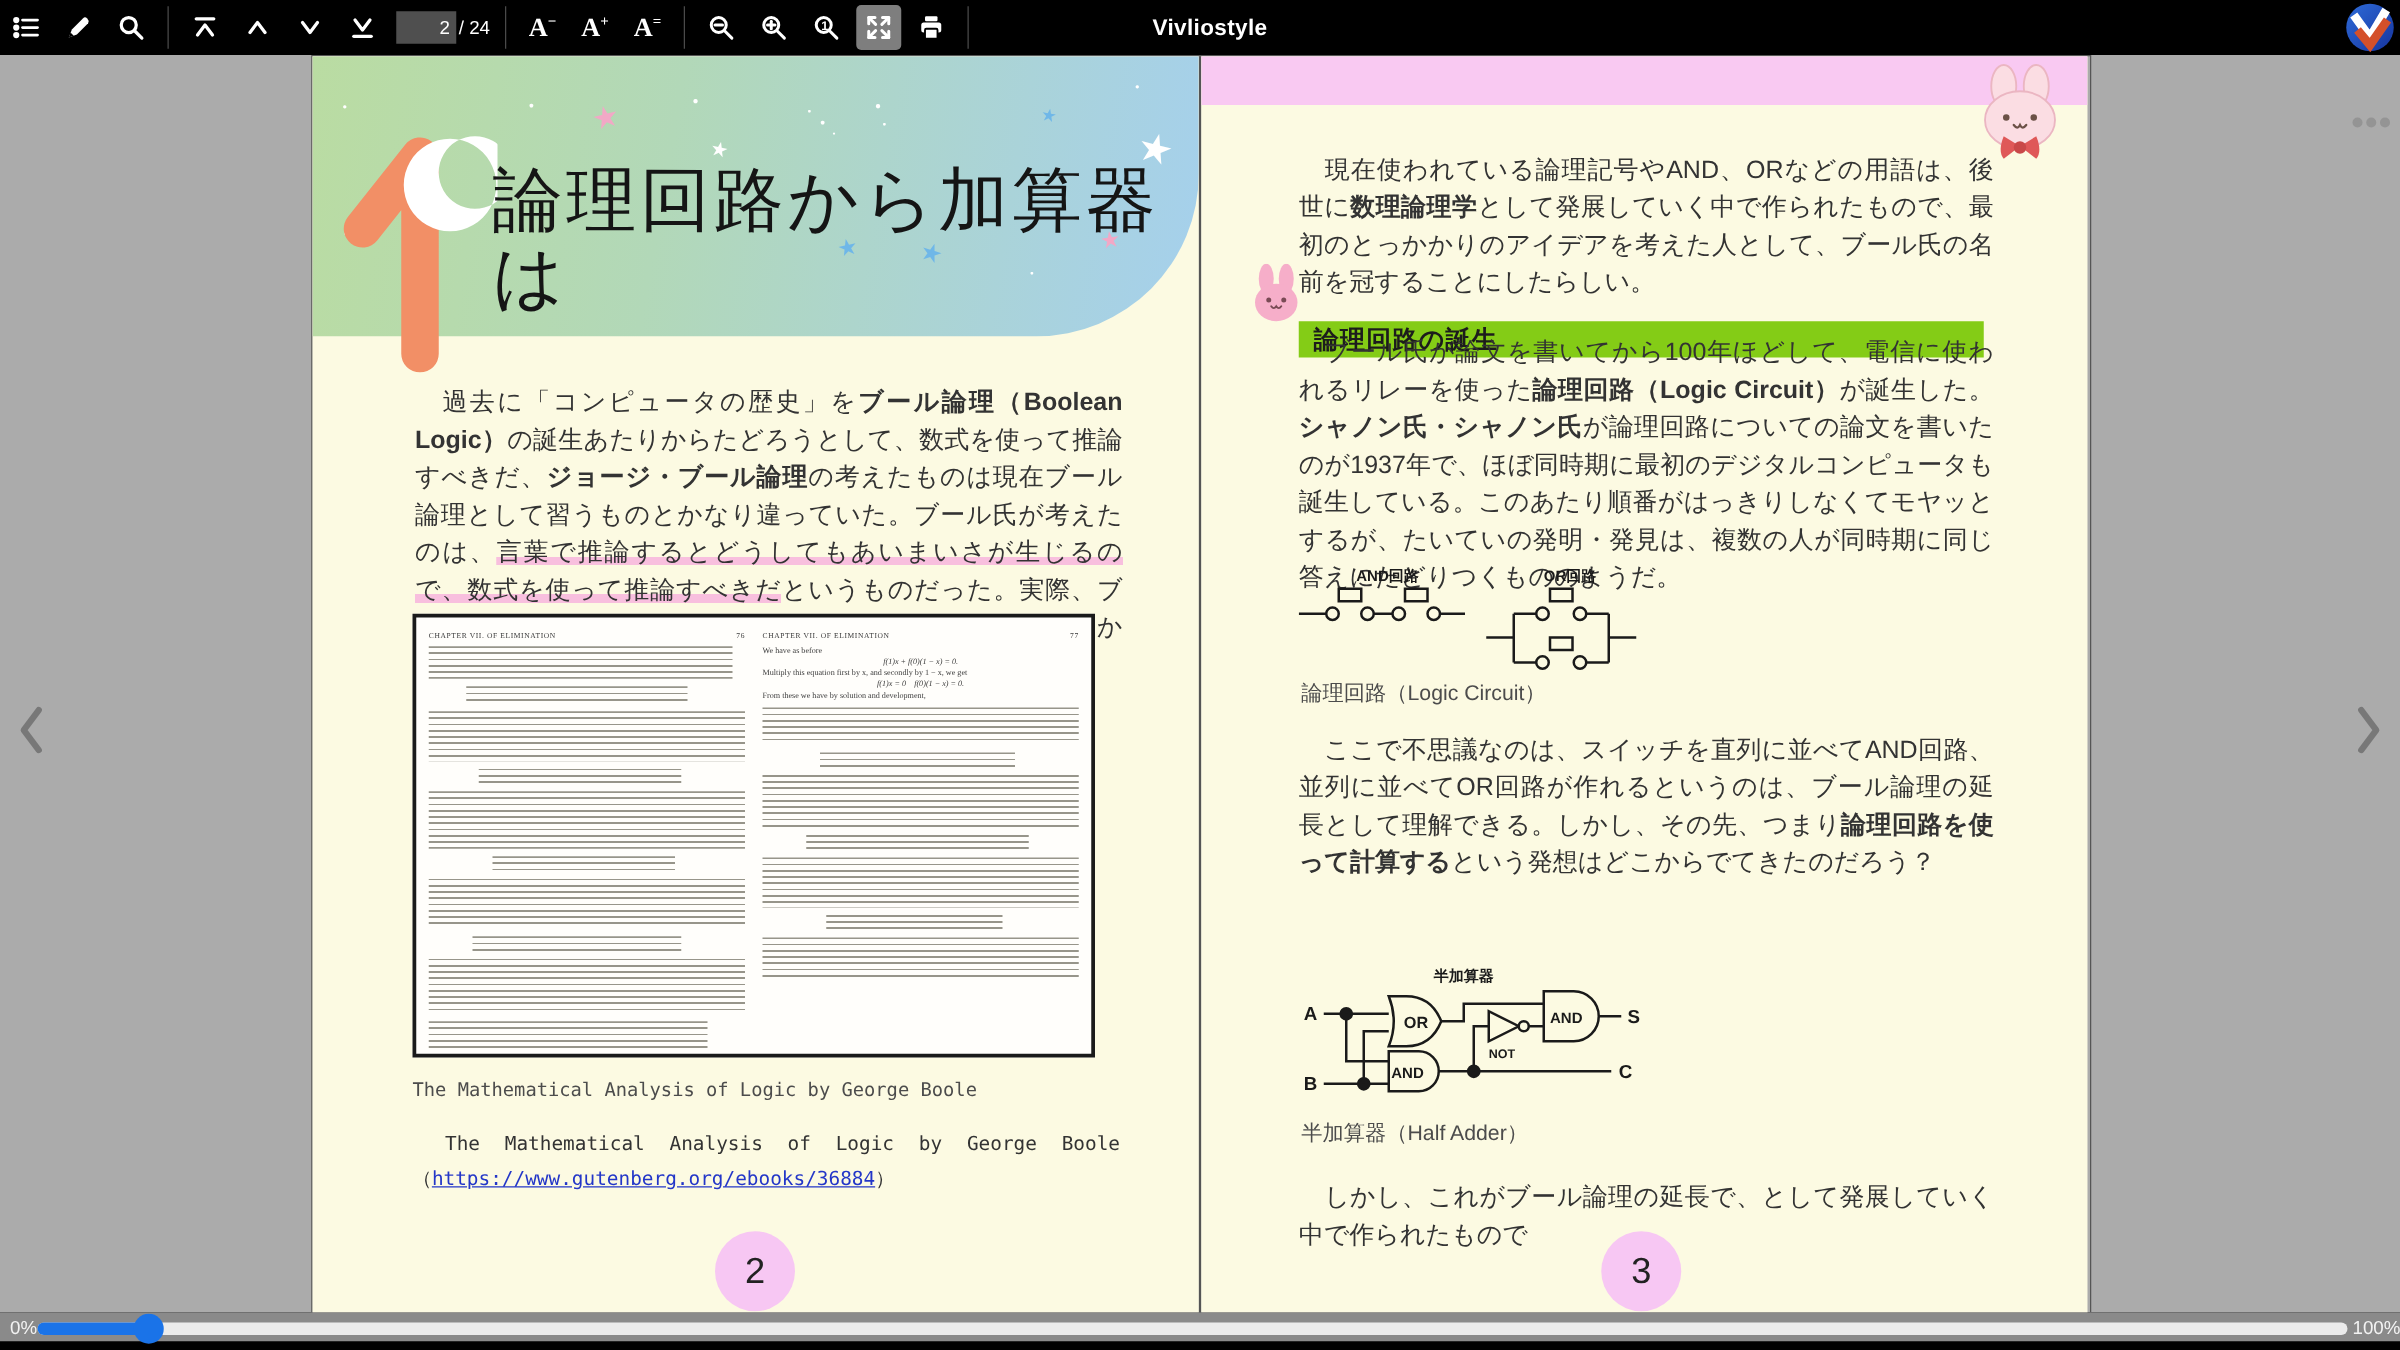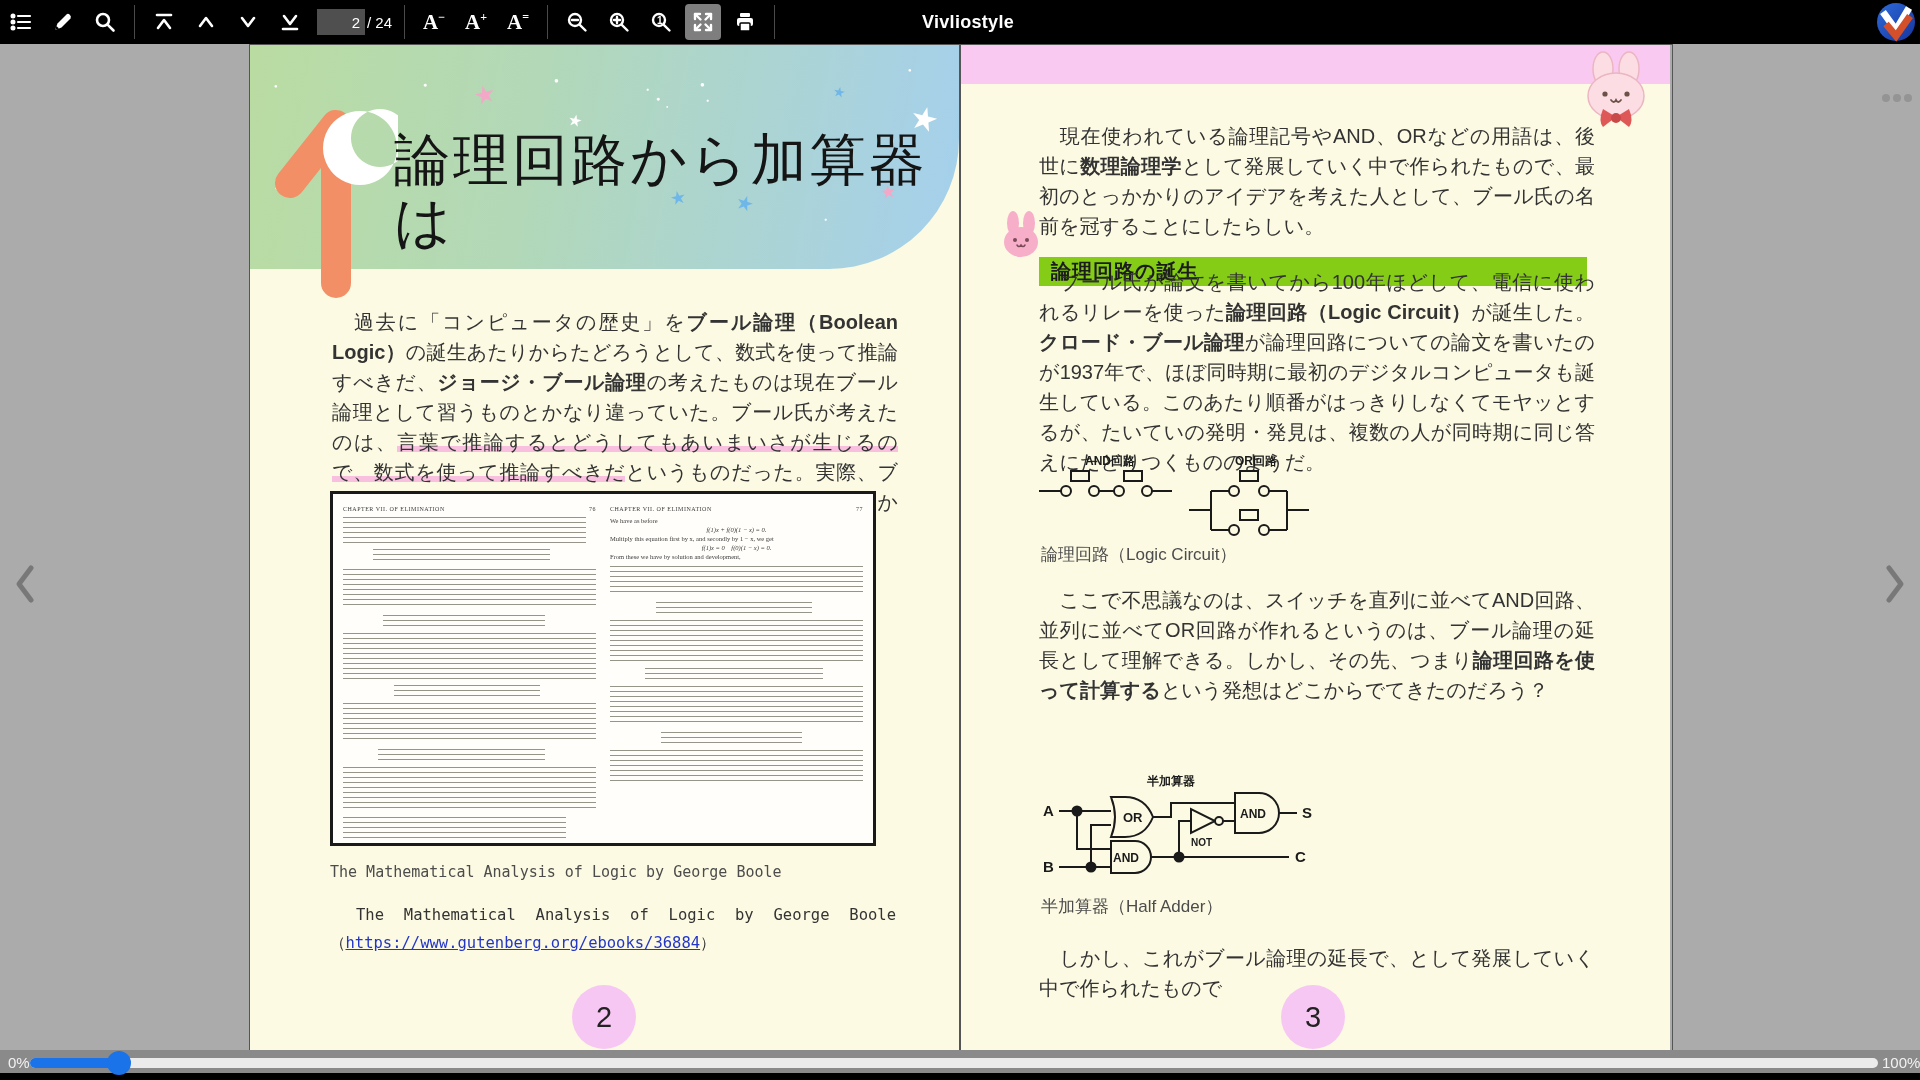--- a/index.html
+++ b/index.html
@@ -297,21 +297,21 @@
           <ellipse cx="24" cy="31" rx="17" ry="15" fill="#F6AEC9"></ellipse>
           <circle cx="18" cy="29" r="2" fill="#7a4a55"></circle>
           <circle cx="30" cy="29" r="2" fill="#7a4a55"></circle>
           <path d="M20 34 q2 3 4 0 q2 3 4 0" stroke="#7a4a55" stroke-width="1.5" fill="none" stroke-linecap="round"></path>
         </svg>
 
         <div id="secHeading" class="abs">
           <span>論理回路の誕生</span>
         </div>
 
-        <div class="abs jp" style="left:78px;top:222px;width:556px;"><span>　ブール氏が論文を書いてから100年ほどして、電信に使われるリレーを使った</span><span class="b">論理回路（Logic Circuit）</span><span>が誕生した。</span><span class="b">クロード・ブール論理</span><span>が論理回路についての論文を書いたのが1937年で、ほぼ同時期に最初のデジタルコンピュータも誕生している。このあたり順番がはっきりしなくてモヤッとするが、たいていの発明・発見は、複数の人が同時期に同じ答えにたどりつくもののようだ。</span></div>
+        <div class="abs jp" style="left:78px;top:222px;width:556px;"><span>　ブール氏が論文を書いてから100年ほどして、電信に使われるリレーを使った</span><span class="b">論理回路（Logic Circuit）</span><span>が誕生した。</span><span class="b">シャノン氏・シャノン氏</span><span>が論理回路についての論文を書いたのが1937年で、ほぼ同時期に最初のデジタルコンピュータも誕生している。このあたり順番がはっきりしなくてモヤッとするが、たいていの発明・発見は、複数の人が同時期に同じ答えにたどりつくもののようだ。</span></div>
 
         <svg class="abs" style="left:78px;top:408px;" width="280" height="96" viewBox="0 0 280 96" fill="none" stroke="#1a1a1a" stroke-width="2">
           <text x="46" y="12" font-size="12" font-weight="bold" fill="#1a1a1a" stroke="none">AND回路</text>
           <text x="196" y="12" font-size="12" font-weight="bold" fill="#1a1a1a" stroke="none">OR回路</text>
 
           <line x1="0" y1="38" x2="22" y2="38"></line>
           <circle cx="27" cy="38" r="5" fill="#FCFAE2"></circle>
           <rect x="32" y="18" width="18" height="10" fill="#FCFAE2"></rect>
           <circle cx="55" cy="38" r="5" fill="#FCFAE2"></circle>
           <line x1="60" y1="38" x2="75" y2="38"></line>

